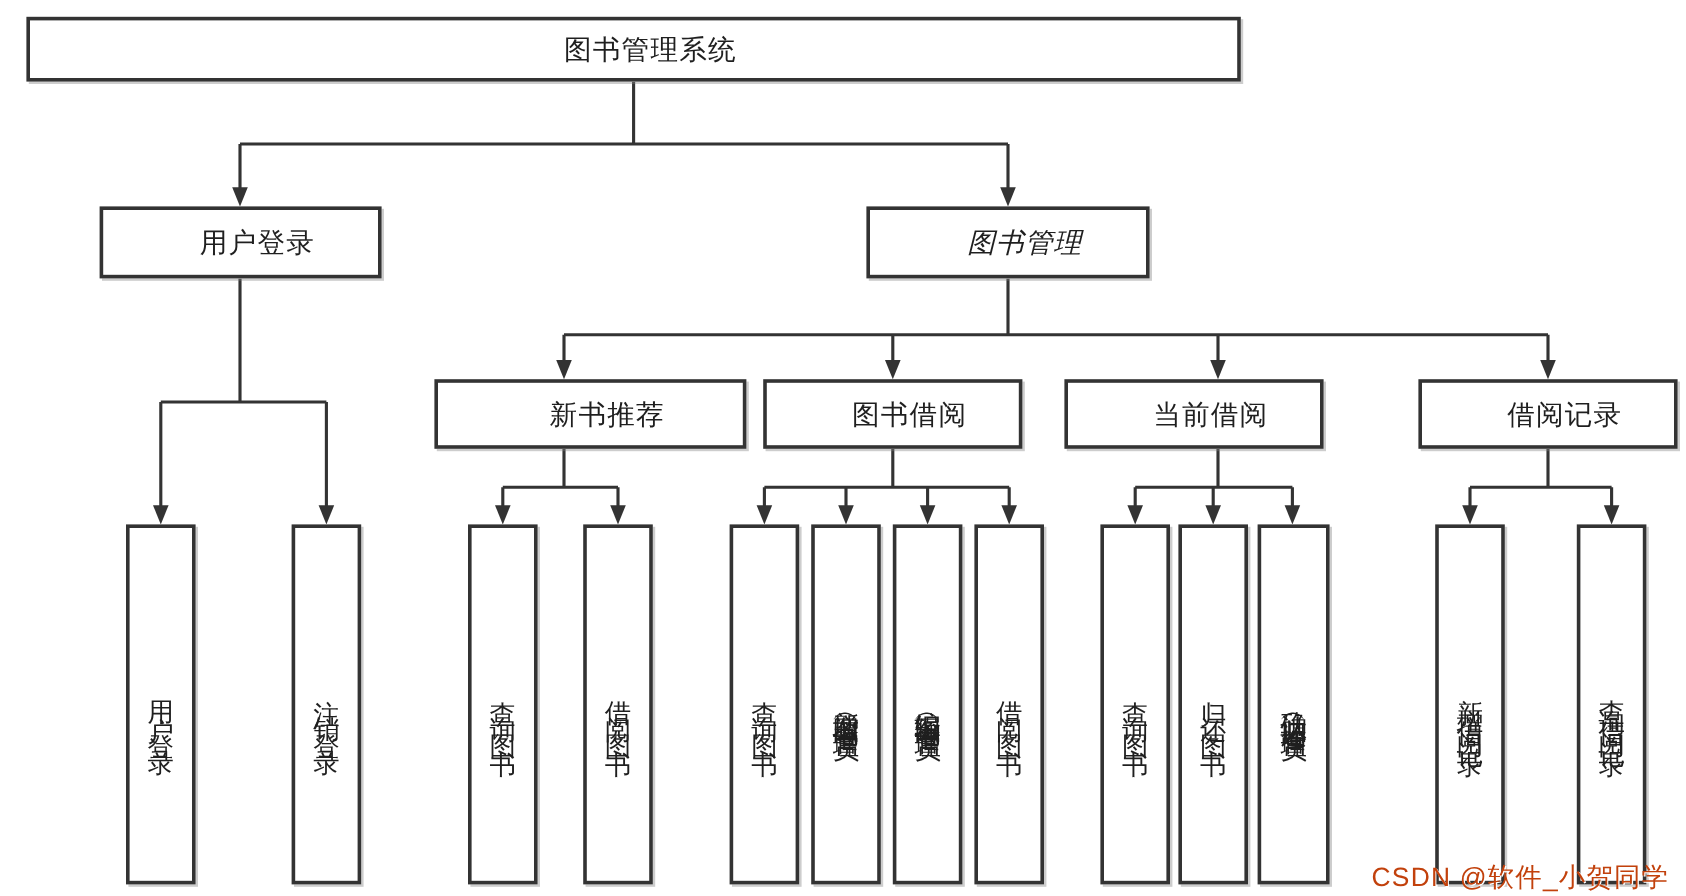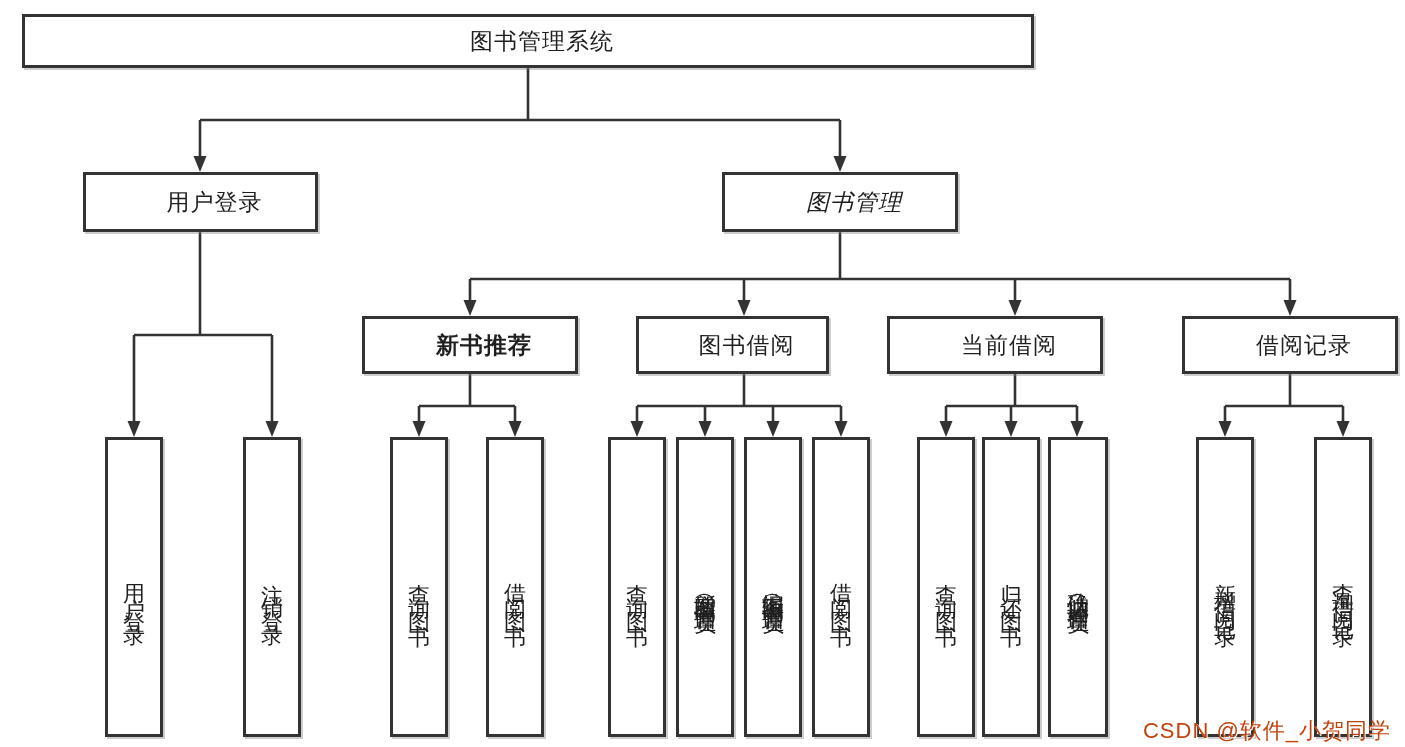--- a/index.html
+++ b/index.html
@@ -24,22 +24,22 @@
     box-shadow: 2px 2px 0 rgba(130,130,130,0.4);
     display: flex;
     align-items: center;
     justify-content: center;
     color: #1f1f1f;
   }
   .hbox { font-size: 23px; letter-spacing: 1px; padding-left: 28px; }
   .root-box  { left: 22px;  top: 14px;  width: 1012px; height: 54px; }
   .l2-user   { left: 83px;  top: 172px; width: 235px;  height: 60px; }
   .l2-book   { left: 722px; top: 172px; width: 236px;  height: 60px; font-style: italic; }
-  .l3-a { left: 362px;  top: 316px; width: 216px; height: 58px; font-weight: bold; }
-  .l3-b { left: 636px;  top: 316px; width: 193px; height: 58px; }
+  .l3-a { left: 362px;  top: 316px; width: 260px; height: 58px; }
+  .l3-b { left: 636px;  top: 316px; width: 216px; height: 58px; }
   .l3-c { left: 887px;  top: 316px; width: 216px; height: 58px; }
   .l3-d { left: 1182px; top: 316px; width: 216px; height: 58px; }
   .leaf { top: 437px; width: 58px; height: 300px; }
   .leaf.wide { width: 60px; }
   .v-text {
     writing-mode: vertical-rl;
     text-orientation: mixed;
     font-size: 22px;
     line-height: 1;
     white-space: nowrap;

